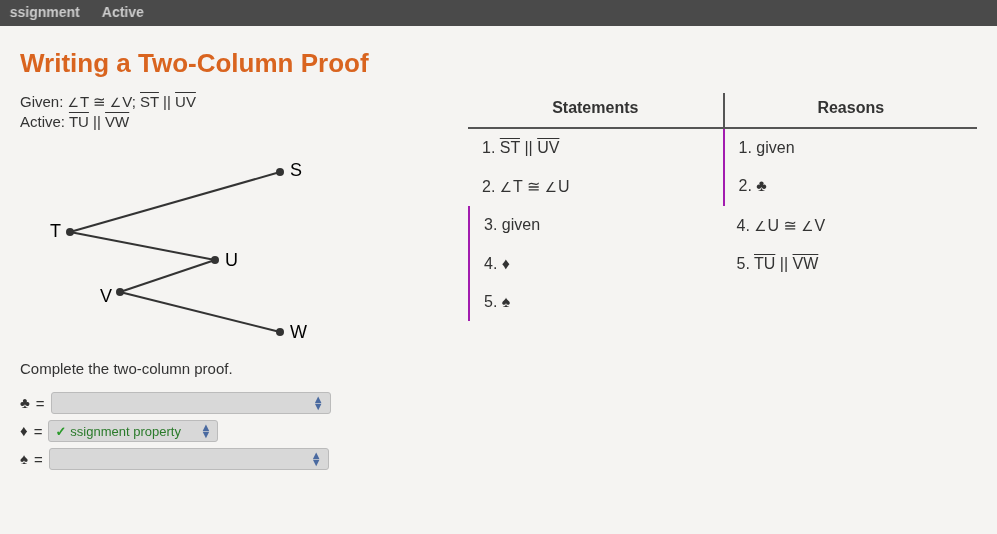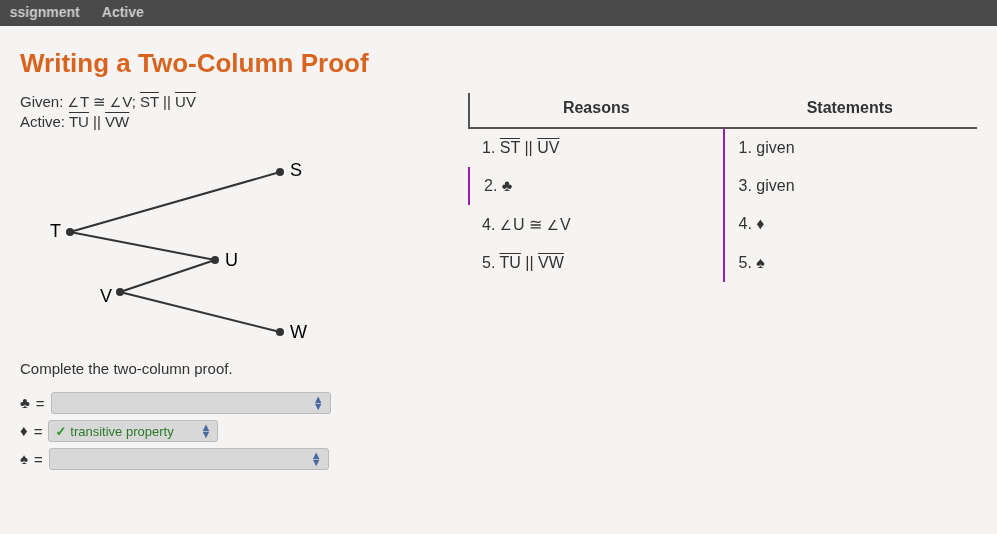--- a/index.html
+++ b/index.html
@@ -148,50 +148,54 @@
           <span></span>
           <span class="dd-arrows">▲<br>▼</span>
         </div>
       </div>
 
       <div class="dropdown-row">
         <span class="sym">♦</span>
         <span>=</span>
         <div class="dropdown short">
           <span>
-            <span class="check">✓</span><span>transitive property</span>
+            <span class="check">✓</span><span>ssignment property</span>
           </span>
           <span class="dd-arrows">▲<br>▼</span>
         </div>
       </div>
 
       <div class="dropdown-row">
         <span class="sym">♠</span>
         <span>=</span>
         <div class="dropdown">
           <span></span>
           <span class="dd-arrows">▲<br>▼</span>
         </div>
       </div>
 
     </div>
 
     <div class="right">
       <div class="proof-table">
+        <div class="hdr">Statements</div>
         <div class="hdr reasons">Reasons</div>
-        <div class="hdr">Statements</div>
 
         <div class="cell">
           <span>1.</span>
           <span class="overline">ST</span> || <span class="overline">UV</span>
         </div>
         <div class="cell r">
           <span>1.</span> <span>given</span>
         </div>
 
+        <div class="cell">
+          <span>2.</span>
+          <span class="angle">T</span> ≅ <span class="angle">U</span>
+        </div>
         <div class="cell r">
           <span>2.</span> <span class="sym">♣</span>
         </div>
 
         <div class="cell r">
           <span>3.</span> <span>given</span>
         </div>
 
         <div class="cell">
           <span>4.</span>

